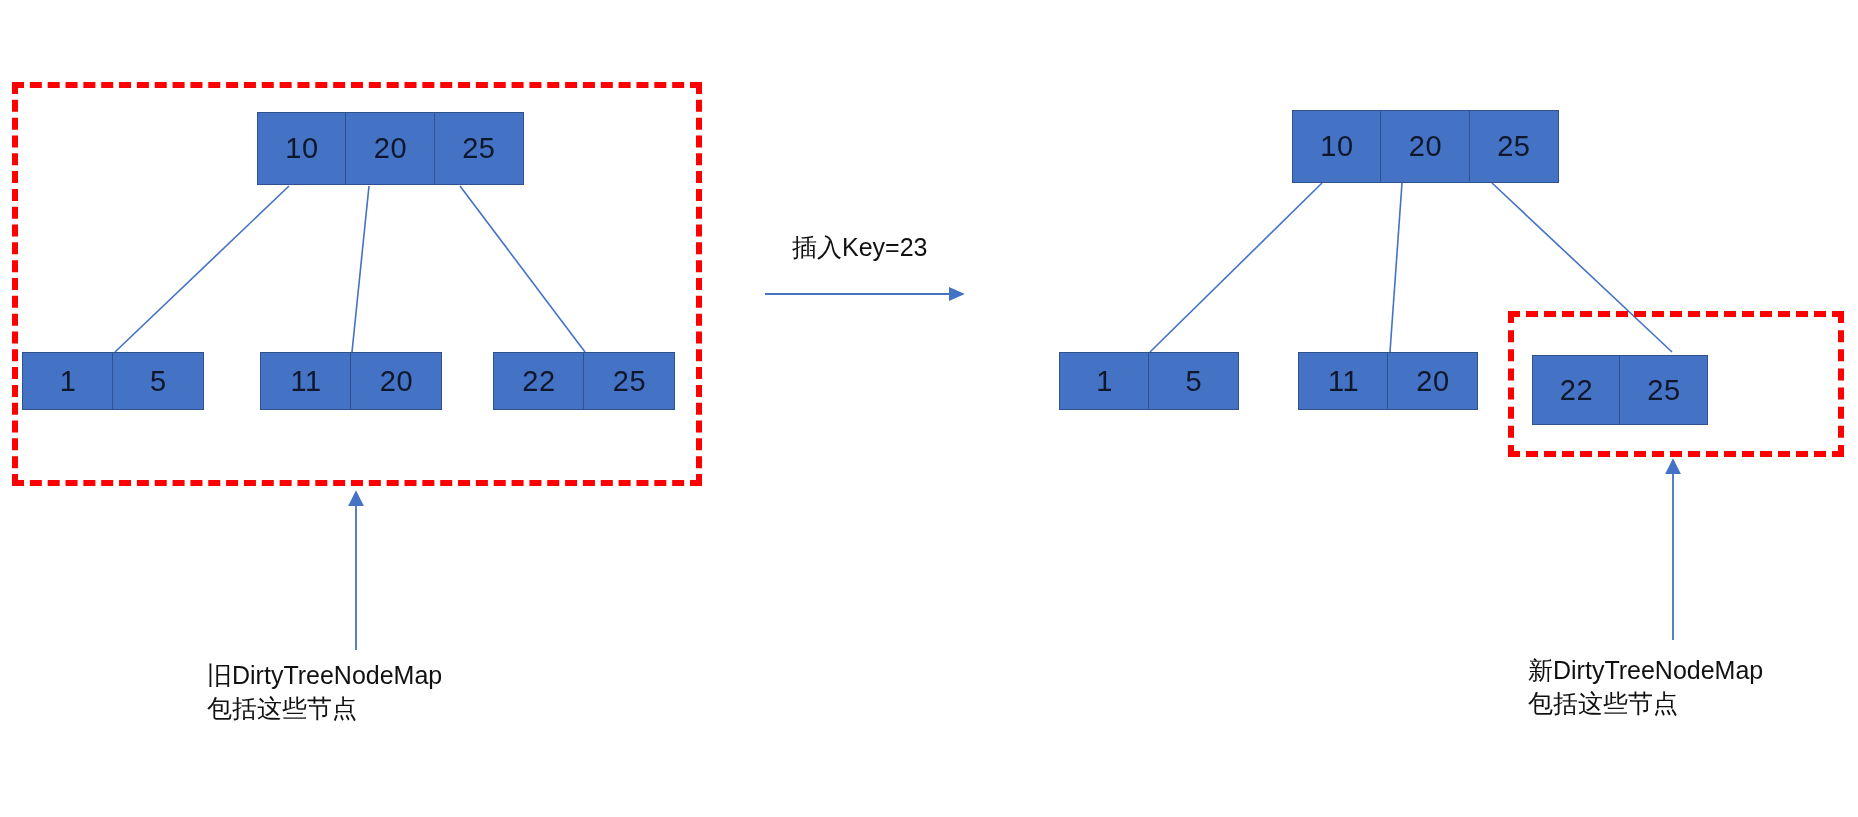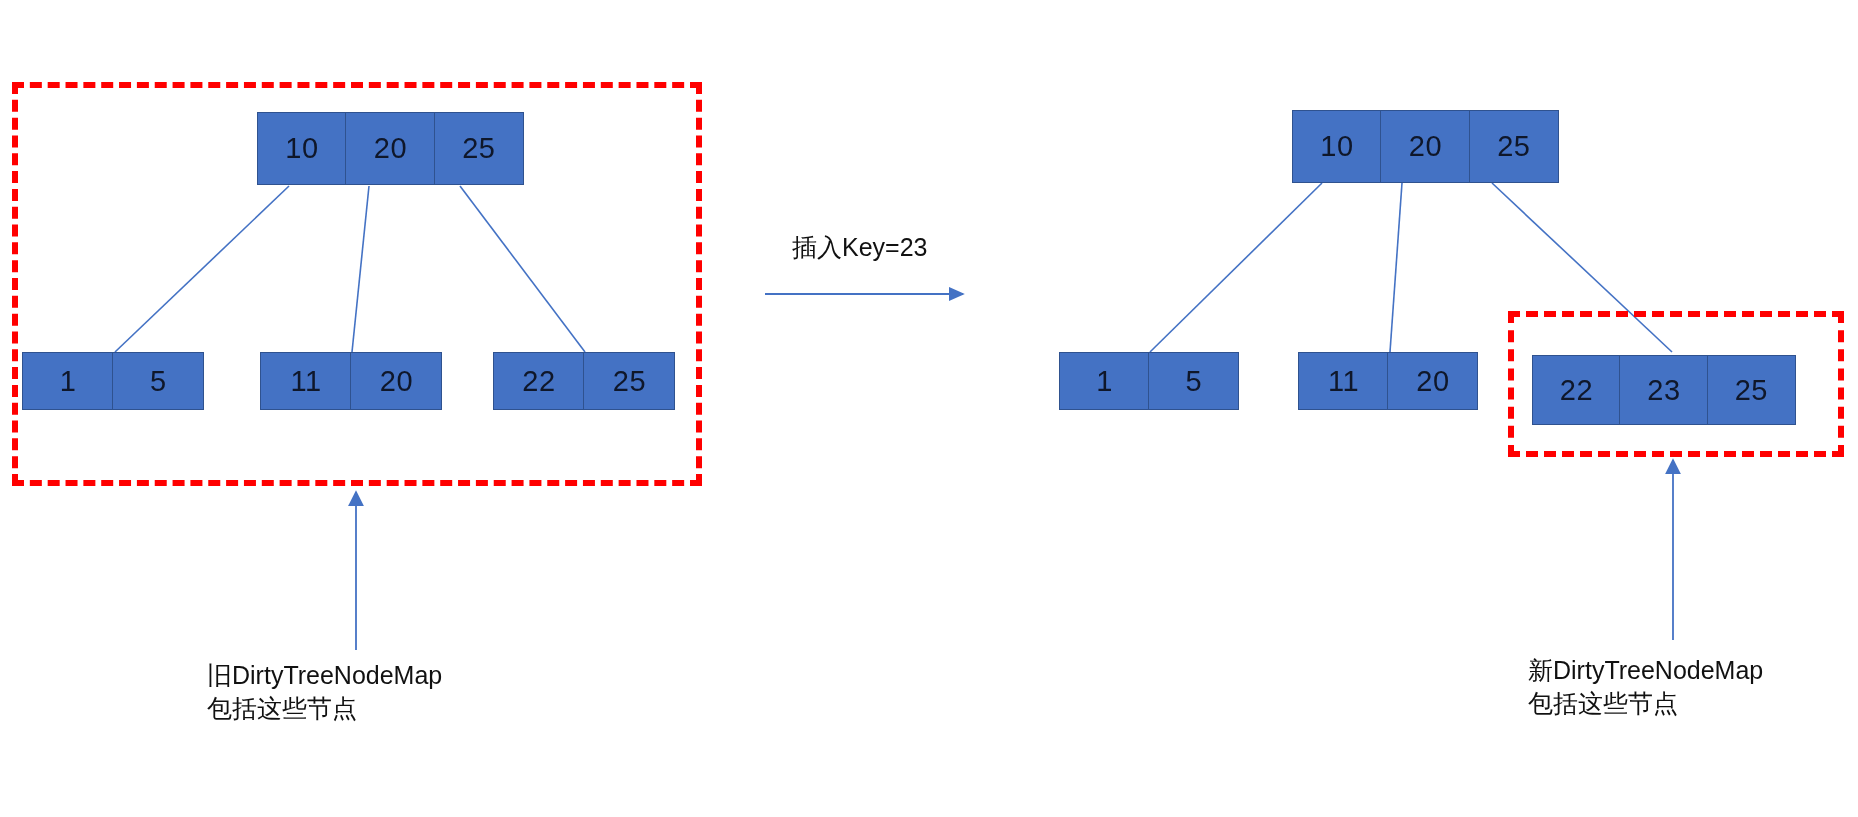--- a/index.html
+++ b/index.html
@@ -144,20 +144,19 @@
     <div class="cell" style="width:91px; height:58px;">5</div>
   </div>
 
   <div class="node" style="left:1298px; top:352px;">
     <div class="cell" style="width:91px; height:58px;">11</div>
     <div class="cell" style="width:91px; height:58px;">20</div>
   </div>
 
   <div class="node" style="left:1532px; top:355px;">
     <div class="cell" style="width:89px; height:70px;">22</div>
-    <div class="cell" style="width:89px; height:70px;">23</div>
     <div class="cell" style="width:89px; height:70px;">25</div>
   </div>
 
   <div class="caption" style="left:1528px; top:654px; width:420px;">新DirtyTreeNodeMap
 包括这些节点</div>
 
 </div>
 
 </body></html>

